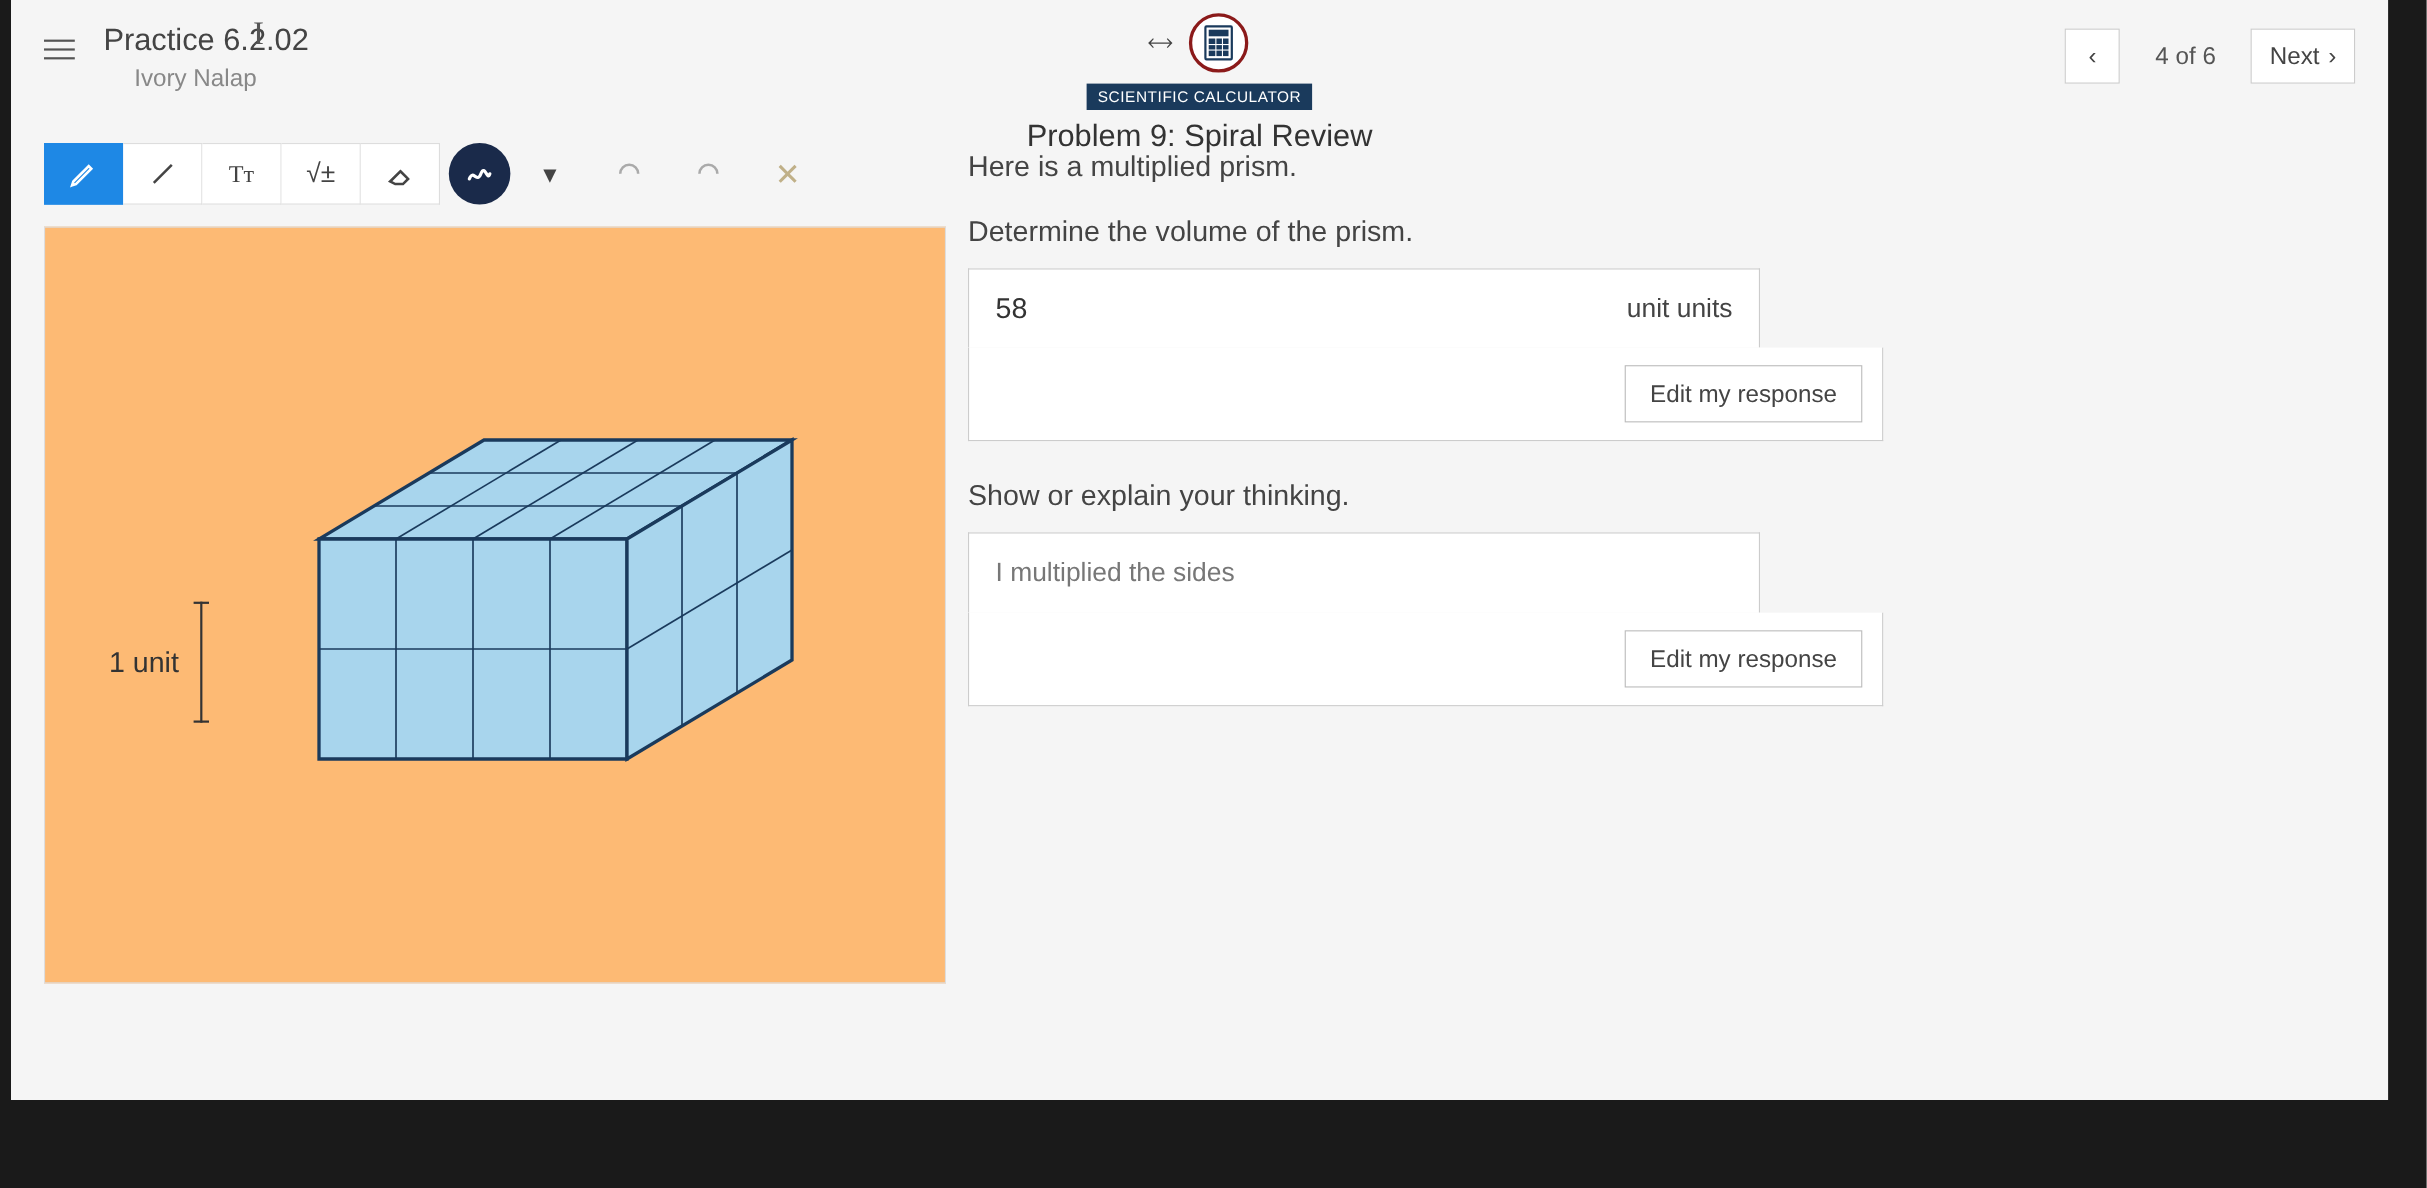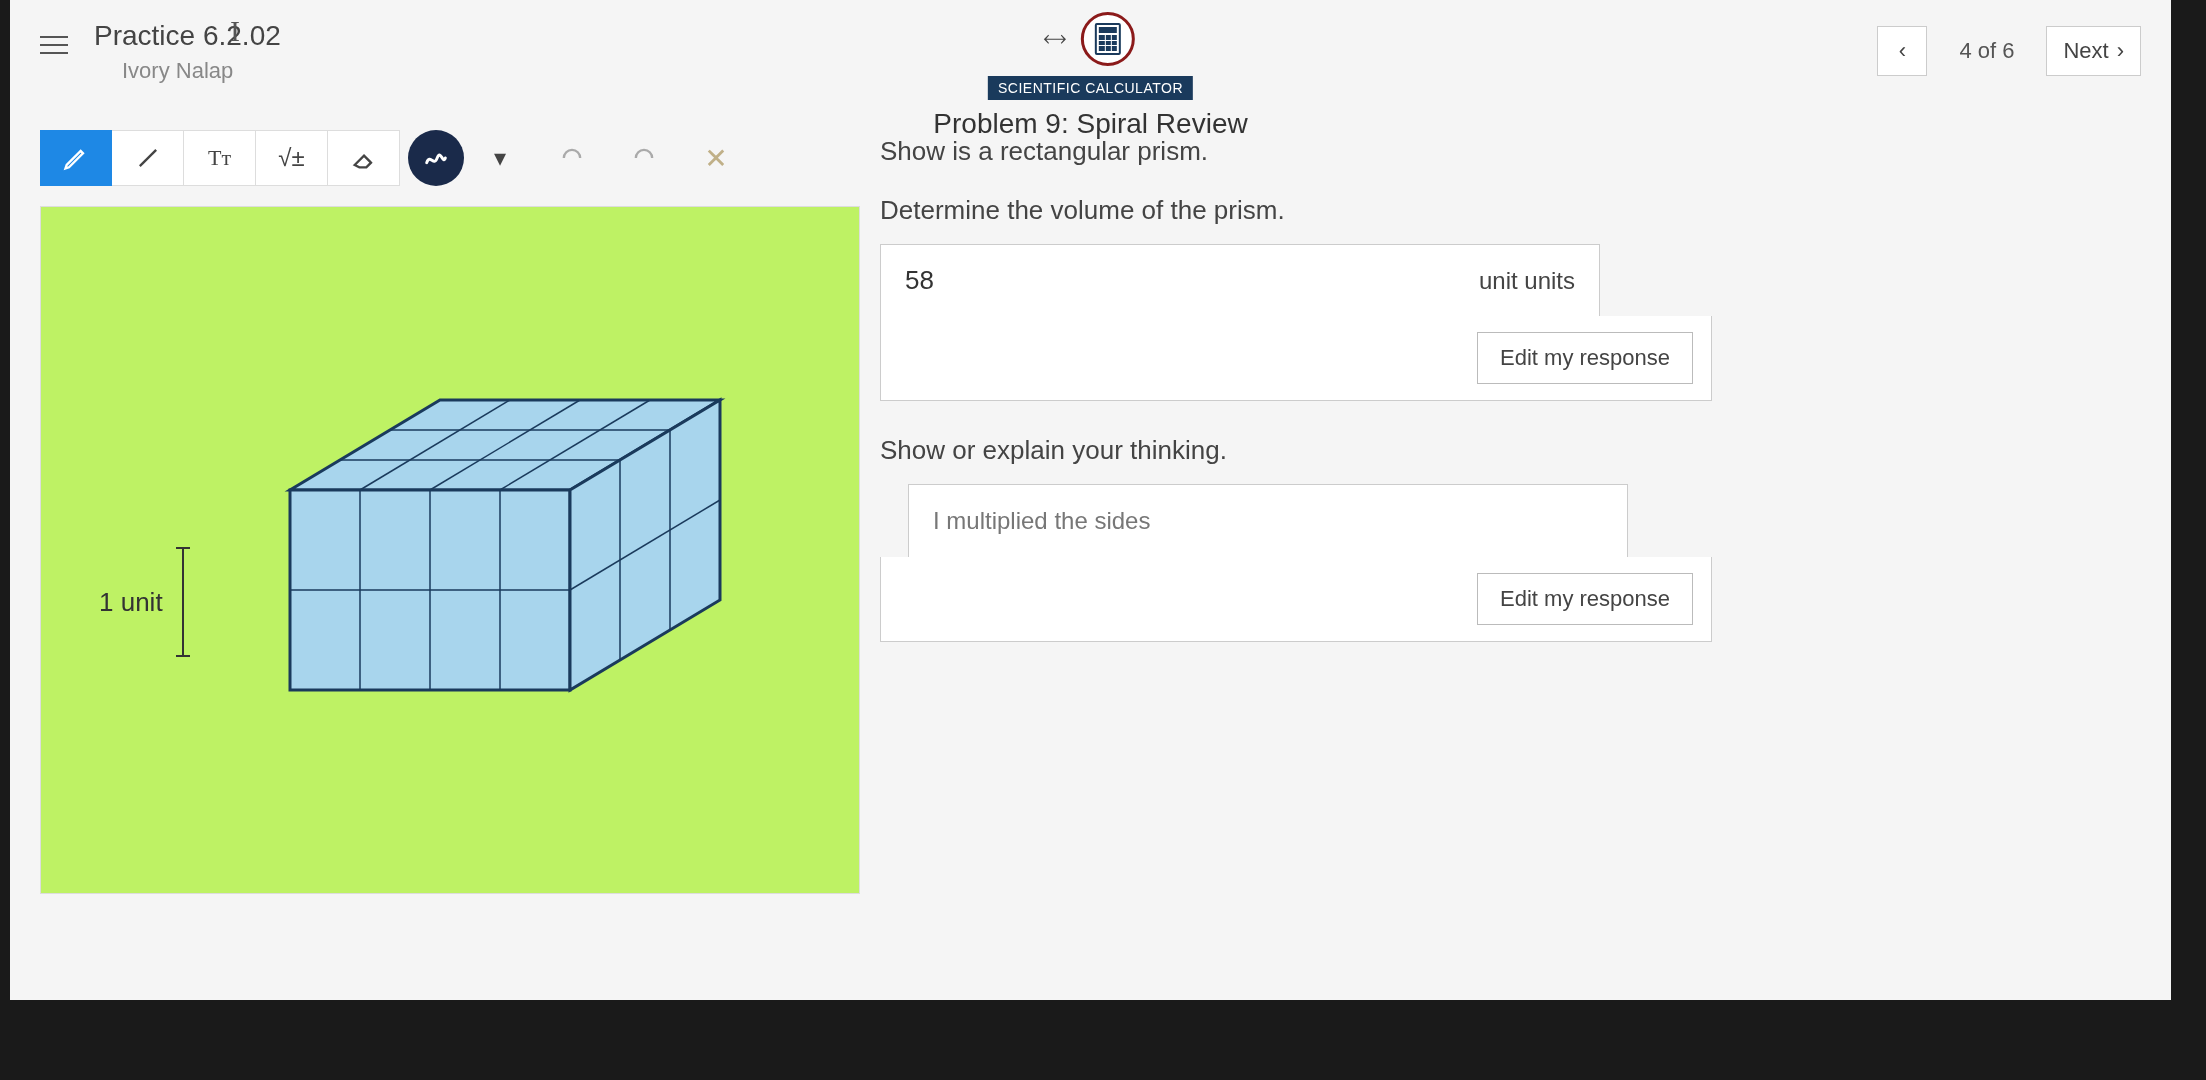--- a/index.html
+++ b/index.html
@@ -95,21 +95,21 @@
   .tool.scribble {
     border-radius: 50%; width: 56px; height: 56px;
     background: #1a2a4a; color: #fff; border: none; margin-left: 8px;
   }
   .tool.icon-only { border: none; background: transparent; }
   .tool.nolborder { border-left: none; }
   .tool .tt { font-family: serif; font-size: 22px; }
   .tool svg { width: 28px; height: 28px; }
 
   .canvas {
-    border: 1px solid #ddd; background: #bef264;
+    border: 1px solid #ddd; background: #fdba74;
     height: 688px;
     display: flex; align-items: center; justify-content: center;
     position: relative;
   }
   .unit-label {
     position: absolute; left: 58px; top: 380px;
     font-size: 26px; color: #333;
   }
   .bracket {
     position: absolute; left: 135px; top: 340px;
@@ -281,32 +281,32 @@
 
             <line x1="370" y1="250" x2="520" y2="160"></line>
             <line x1="420" y1="120" x2="420" y2="320"></line>
             <line x1="470" y1="90" x2="470" y2="290"></line>
           </g>
         </svg>
       </div>
     </div>
 
     <div class="right-col">
-      <div class="prompt-text">Show is a rectangular prism.</div>
+      <div class="prompt-text">Here is a multiplied prism.</div>
       <div class="sub-prompt">Determine the volume of the prism.</div>
 
       <div class="answer-wrap">
         <span class="val">58</span>
         <span class="cursor-i">I</span>
         <span class="unit-suffix">unit units</span>
       </div>
       <div class="edit-row">
         <button class="edit-btn">Edit my response</button>
       </div>
 
       <div class="sub-prompt">Show or explain your thinking.</div>
-      <div class="explain-box" style="border-bottom:none;margin-left:28px;">I multiplied the sides</div>
+      <div class="explain-box" style="border-bottom:none;">I multiplied the sides</div>
       <div class="edit-row">
         <button class="edit-btn">Edit my response</button>
       </div>
     </div>
   </div>
 </div>
 
 </body></html>

